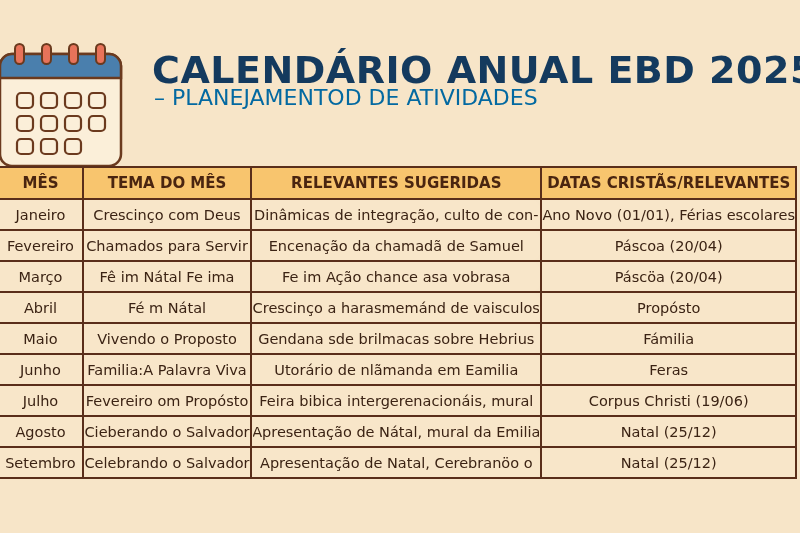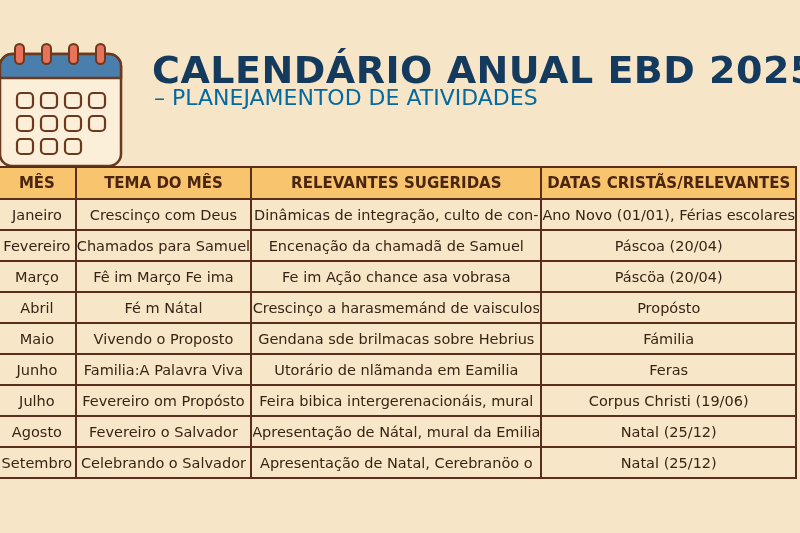--- a/index.html
+++ b/index.html
@@ -82,27 +82,27 @@
   </thead>
   <tbody>
     <tr>
       <td class="c0">Janeiro</td>
       <td class="c1">Crescinço com Deus</td>
       <td class="c2">Dinâmicas de integração, culto de con-</td>
       <td class="c3">Ano Novo (01/01), Férias escolares</td>
     </tr>
     <tr>
       <td class="c0">Fevereiro</td>
-      <td class="c1">Chamados para Samuel</td>
+      <td class="c1">Chamados para Servir</td>
       <td class="c2">Encenação da chamadã de Samuel</td>
       <td class="c3">Páscoa (20/04)</td>
     </tr>
     <tr>
       <td class="c0">Março</td>
-      <td class="c1">Fê im Março  Fe ima</td>
+      <td class="c1">Fê im Nátal  Fe ima</td>
       <td class="c2">Fe im Ação chance asa vobrasa</td>
       <td class="c3">Páscöa (20/04)</td>
     </tr>
     <tr>
       <td class="c0">Abril</td>
       <td class="c1">Fé m Nátal</td>
       <td class="c2">Crescinço a harasmemánd de vaisculos</td>
       <td class="c3">Propósto</td>
     </tr>
     <tr>
@@ -118,21 +118,21 @@
       <td class="c3">Feras</td>
     </tr>
     <tr>
       <td class="c0">Julho</td>
       <td class="c1">Fevereiro om Propósto</td>
       <td class="c2">Feira bibica  intergerenacionáis, mural</td>
       <td class="c3">Corpus Christi (19/06)</td>
     </tr>
     <tr>
       <td class="c0">Agosto</td>
-      <td class="c1">Fevereiro o Salvador</td>
+      <td class="c1">Cieberando o Salvador</td>
       <td class="c2">Apresentação de Nátal, mural da Emilia</td>
       <td class="c3">Natal (25/12)</td>
     </tr>
     <tr>
       <td class="c0">Setembro</td>
       <td class="c1">Celebrando o Salvador</td>
       <td class="c2">Apresentação de Natal, Cerebranöo o</td>
       <td class="c3">Natal (25/12)</td>
     </tr>
   </tbody>

